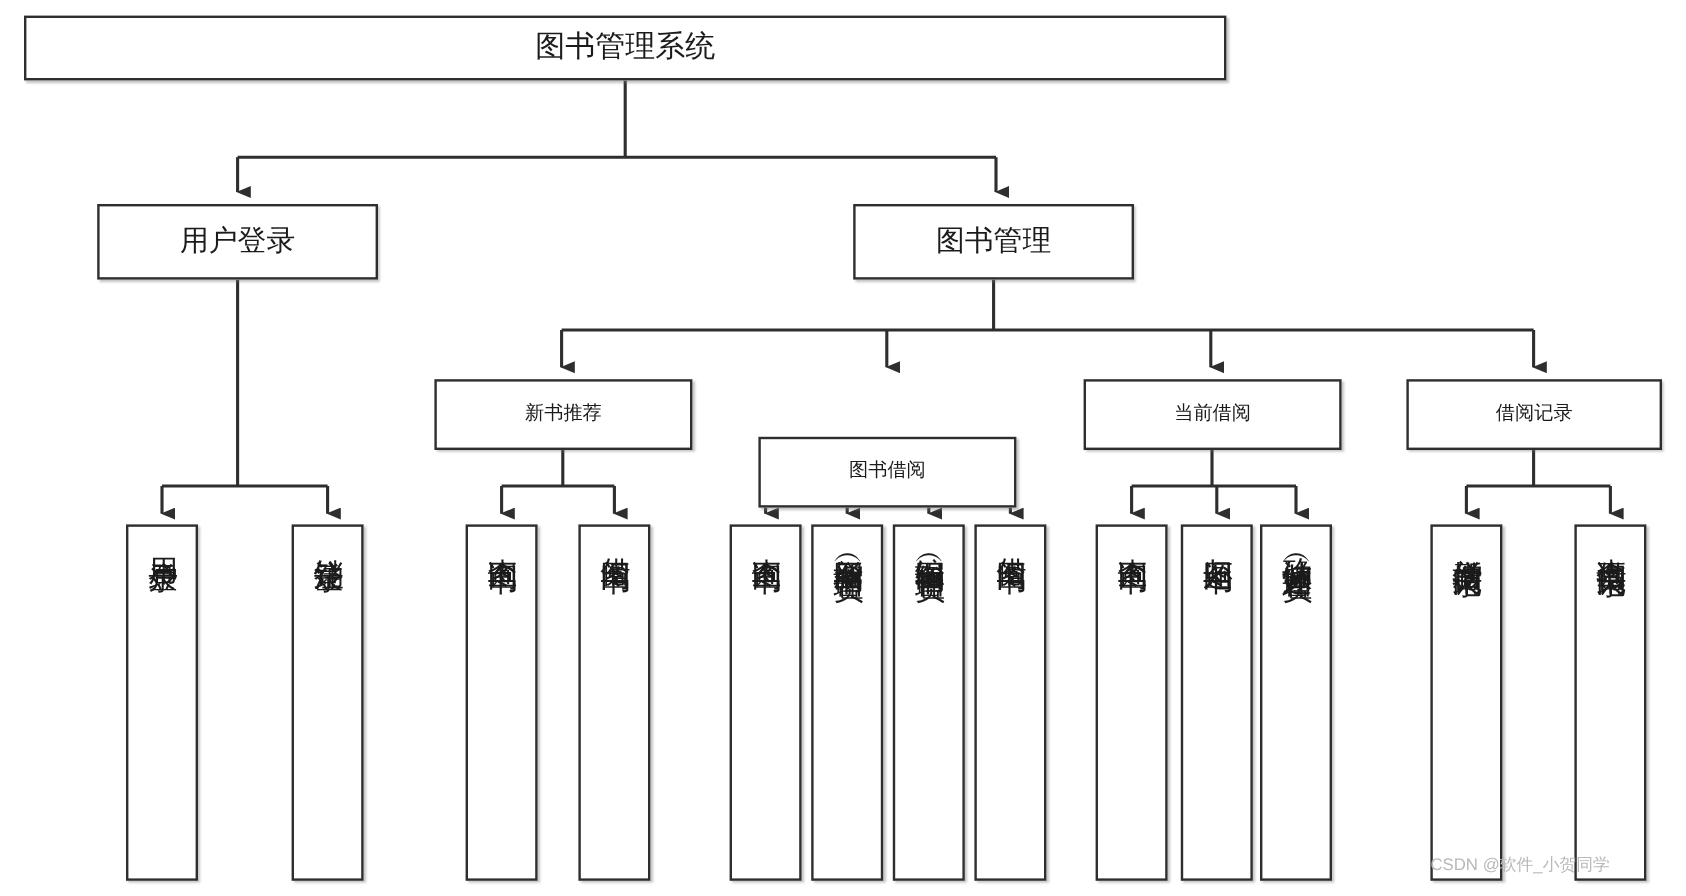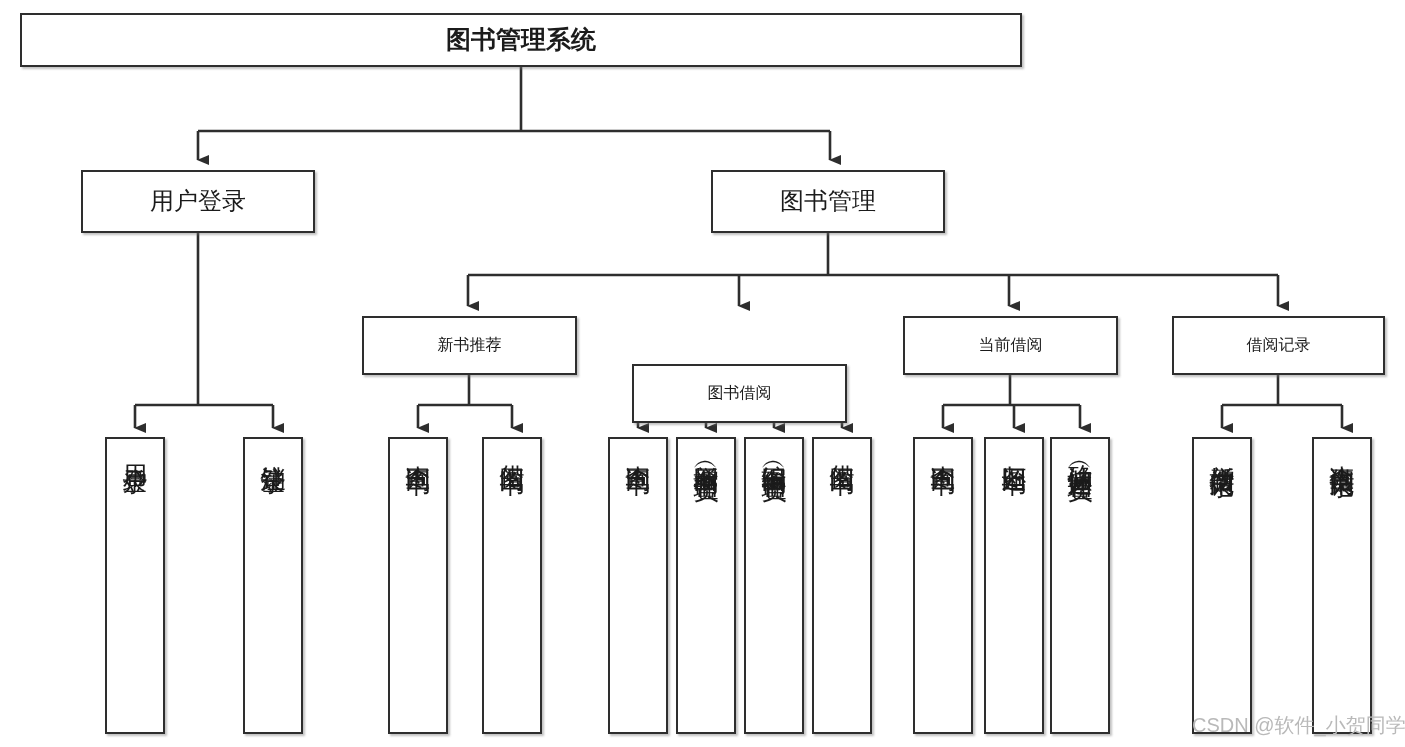--- a/index.html
+++ b/index.html
@@ -58,21 +58,21 @@
     letter-spacing: 2px;
     line-height: 1;
   }
   .node.leaf.tall .lbl {
     font-size: 25px;
   }
   .watermark {
     position: absolute;
     left: 1192px;
     top: 712px;
-    font-size: 20px;
+    font-size: 14px;
     color: #b9b9b9;
     white-space: nowrap;
     z-index: 5;
   }
 </style>
 </head>
 <body>
 
 <div id="canvas">
 
@@ -119,38 +119,38 @@
       <path d="M1014,405 L1014,428" marker-end="url(#arw)"></path>
       <path d="M1080,405 L1080,428" marker-end="url(#arw)"></path>
 
       <path d="M1278,375 L1278,405"></path>
       <path d="M1222,405 L1342,405"></path>
       <path d="M1222,405 L1222,428" marker-end="url(#arw)"></path>
       <path d="M1342,405 L1342,428" marker-end="url(#arw)"></path>
     </g>
   </svg>
 
-  <div class="node root" style="left: 20px; top: 13px; width: 1002px; height: 54px; font-weight: bold;">
+  <div class="node root" style="left: 20px; top: 13px; width: 1002px; height: 54px;">
     <span class="lbl">图书管理系统</span>
   </div>
 
   <div class="node l2" style="left: 81px; top: 170px; width: 234px; height: 63px;">
     <span class="lbl">用户登录</span>
   </div>
   <div class="node l2" style="left: 711px; top: 170px; width: 234px; height: 63px;">
     <span class="lbl">图书管理</span>
   </div>
 
   <div class="node l3" style="left: 362px; top: 316px; width: 215px; height: 59px;">
     <span class="lbl">新书推荐</span>
   </div>
   <div class="node l3" style="left: 632px; top: 316px; width: 215px; height: 59px; margin-top: 48px;">
     <span class="lbl">图书借阅</span>
   </div>
-  <div class="node l3" style="left: 903px; top: 316px; width: 215px; height: 59px;">
+  <div class="node l3" style="left: 903px; top: 316px; width: 215px; height: 59px; font-family: Liberation Mono, monospace;">
     <span class="lbl">当前借阅</span>
   </div>
   <div class="node l3" style="left: 1172px; top: 316px; width: 213px; height: 59px;">
     <span class="lbl">借阅记录</span>
   </div>
 
   <div class="node leaf" style="left: 105px; top: 437px; width: 60px; height: 297px;">
     <span class="lbl">用户登录</span>
   </div>
   <div class="node leaf" style="left: 243px; top: 437px; width: 60px; height: 297px;">

